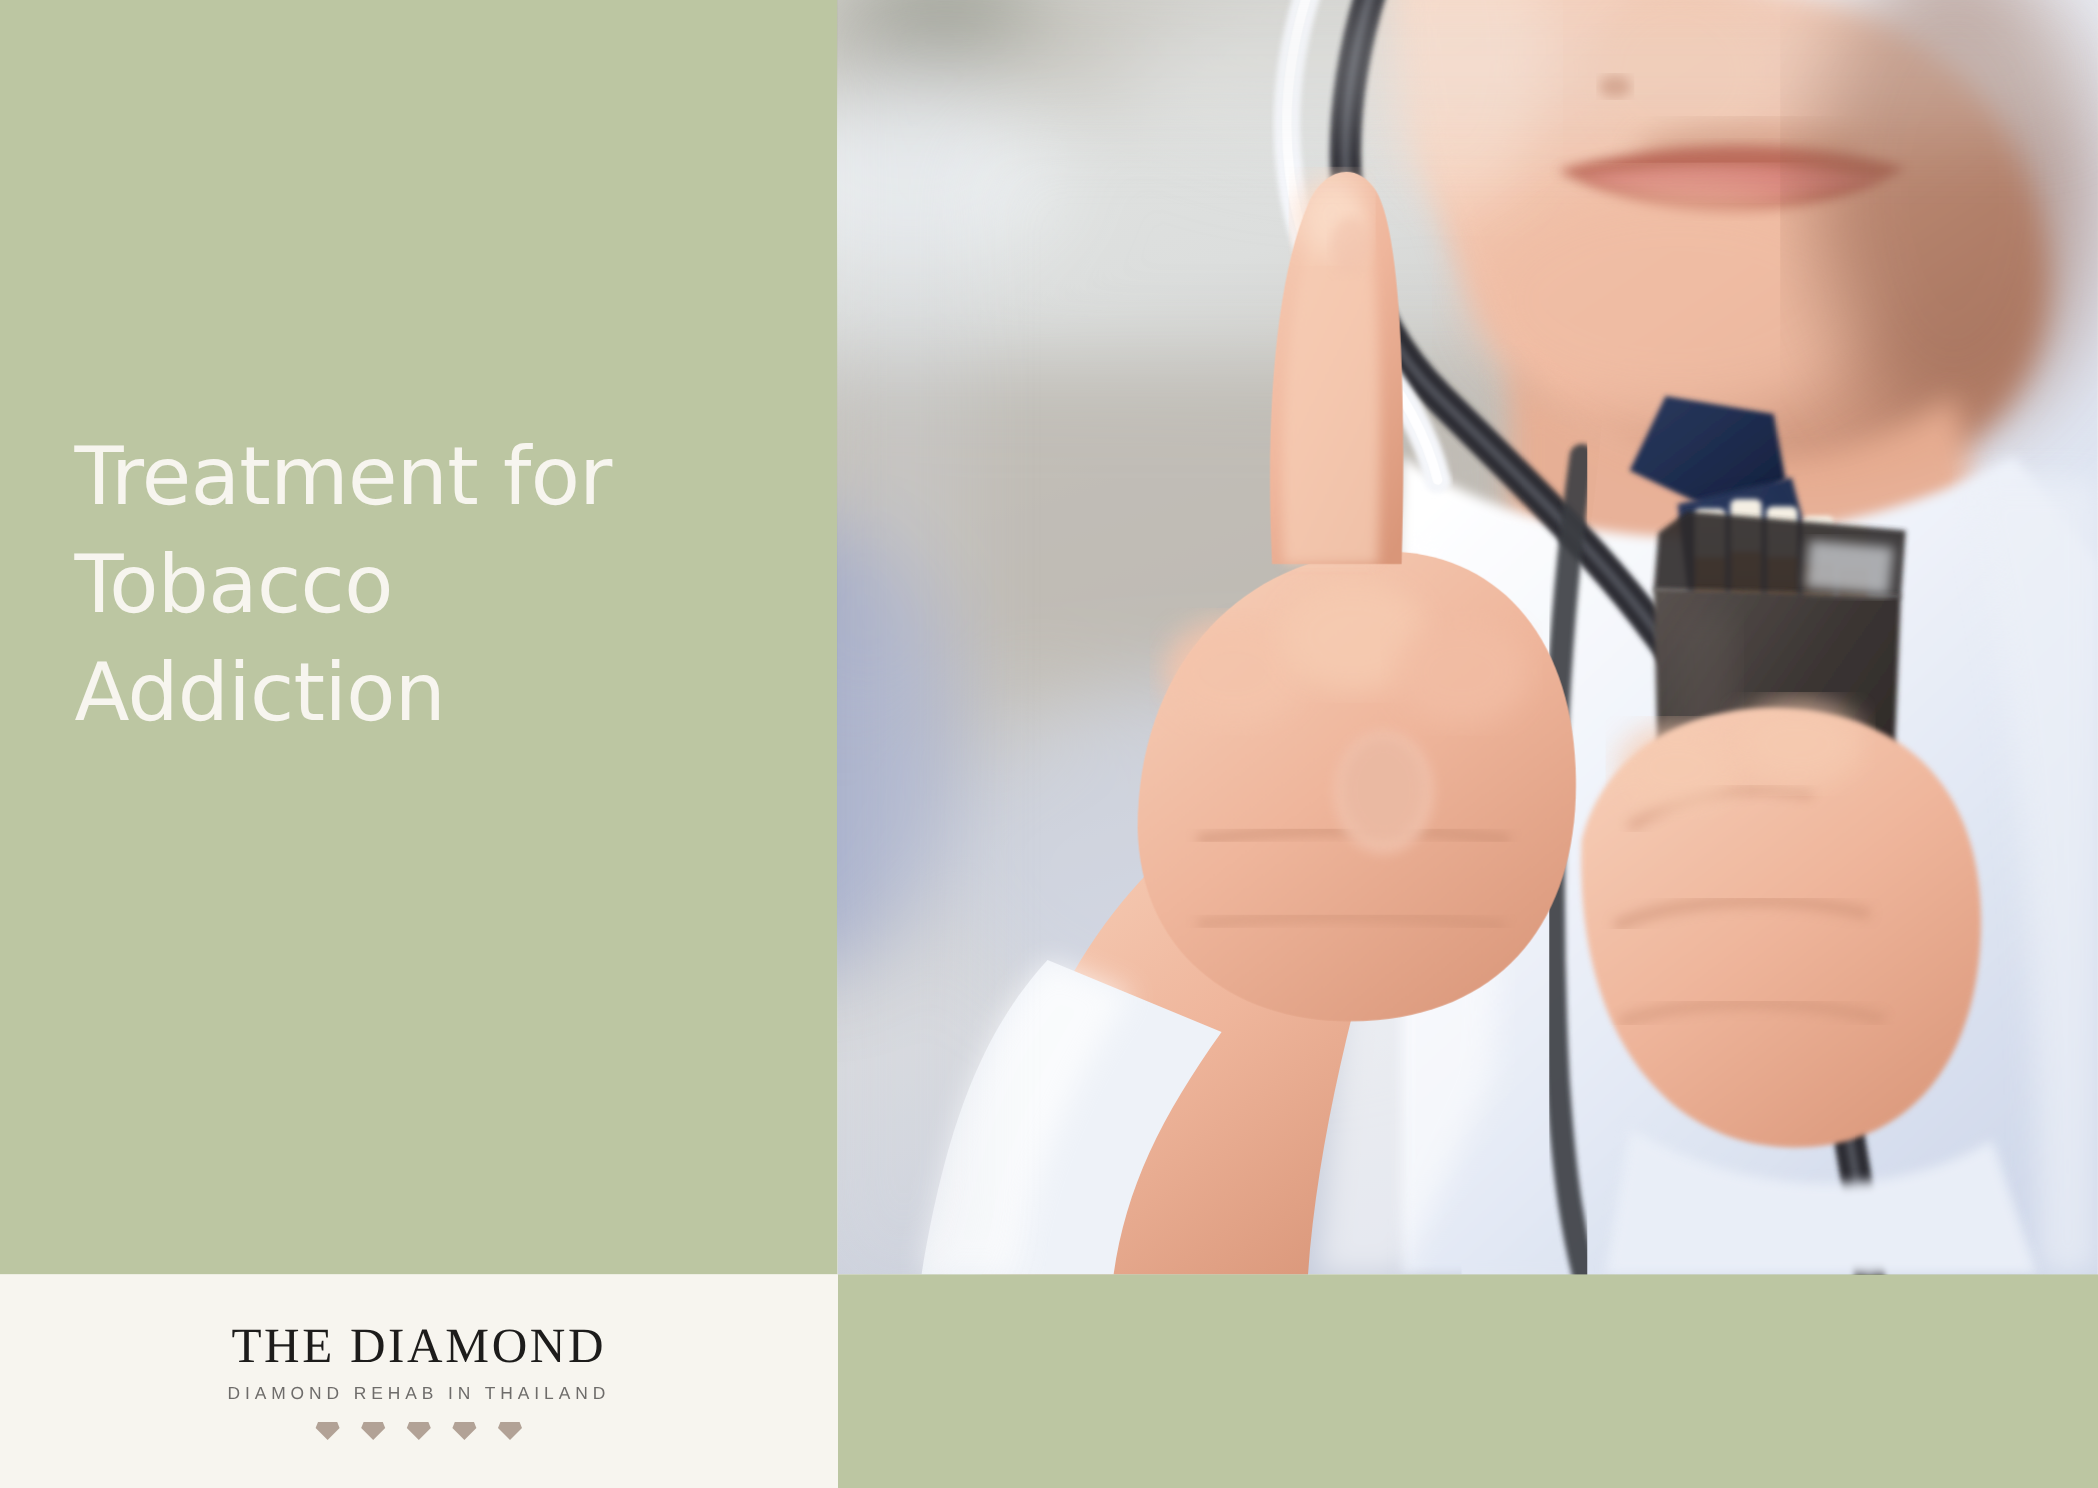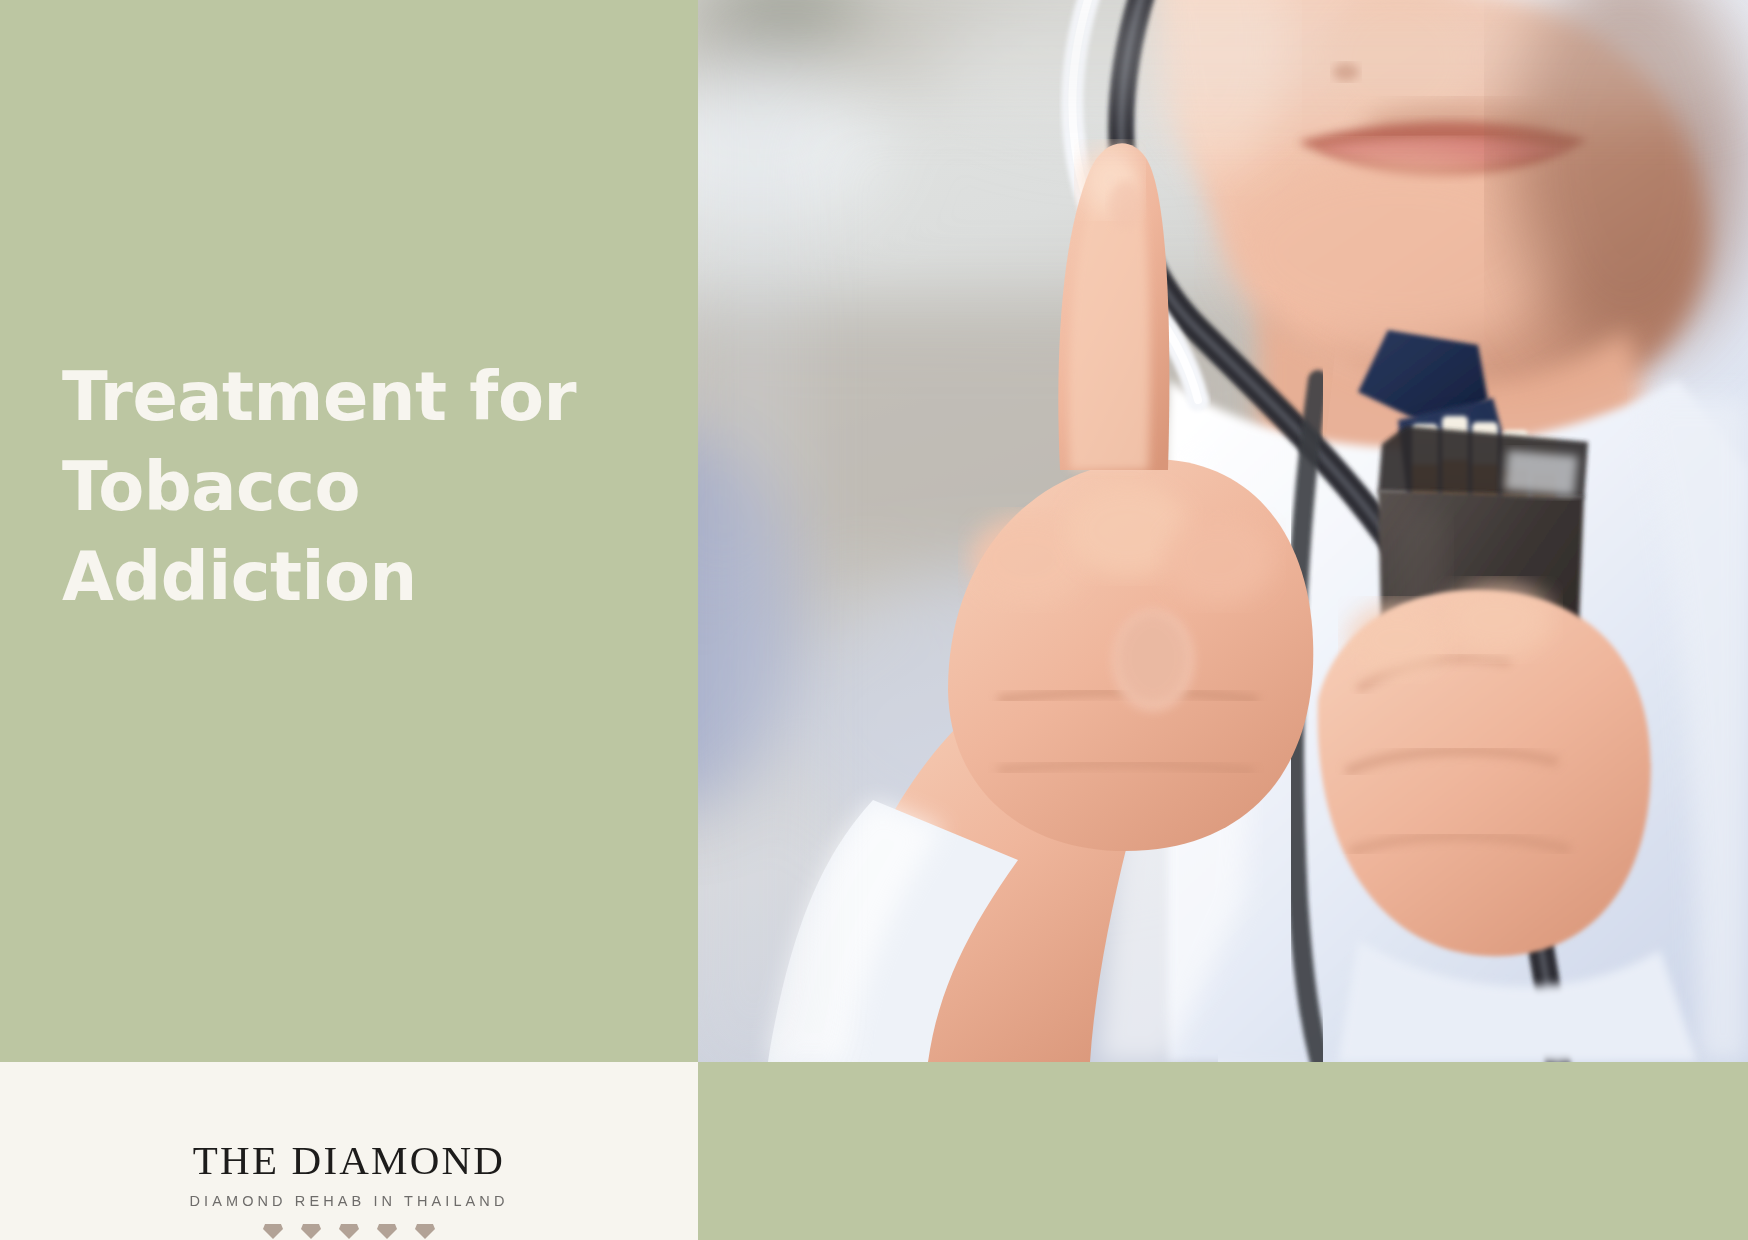--- a/index.html
+++ b/index.html
@@ -30,21 +30,21 @@
     background: #bcc6a2;
   }
 
   .headline {
     position: absolute;
     left: 62px;
     top: 352px;
     width: 580px;
     color: #f7f5ef;
     font-family: "DejaVu Sans", sans-serif;
-    font-weight: bold;
+    font-weight: normal;
     font-size: 67px;
     line-height: 90px;
     letter-spacing: -0.5px;
     white-space: pre-line;
   }
 
   .left-cream-panel {
     position: absolute;
     left: 0;
     top: 1062px;
@@ -55,21 +55,21 @@
 
   .logo-block {
     position: absolute;
     left: 0;
     top: 1062px;
     width: 698px;
     height: 178px;
     display: flex;
     flex-direction: column;
     align-items: center;
-    justify-content: flex-end;
+    justify-content: center;
   }
 
   .logo-wordmark {
     font-family: "Liberation Serif", serif;
     font-size: 41px;
     letter-spacing: 2.2px;
     color: #1d1c1b;
     line-height: 1;
     font-weight: 400;
     white-space: nowrap;

